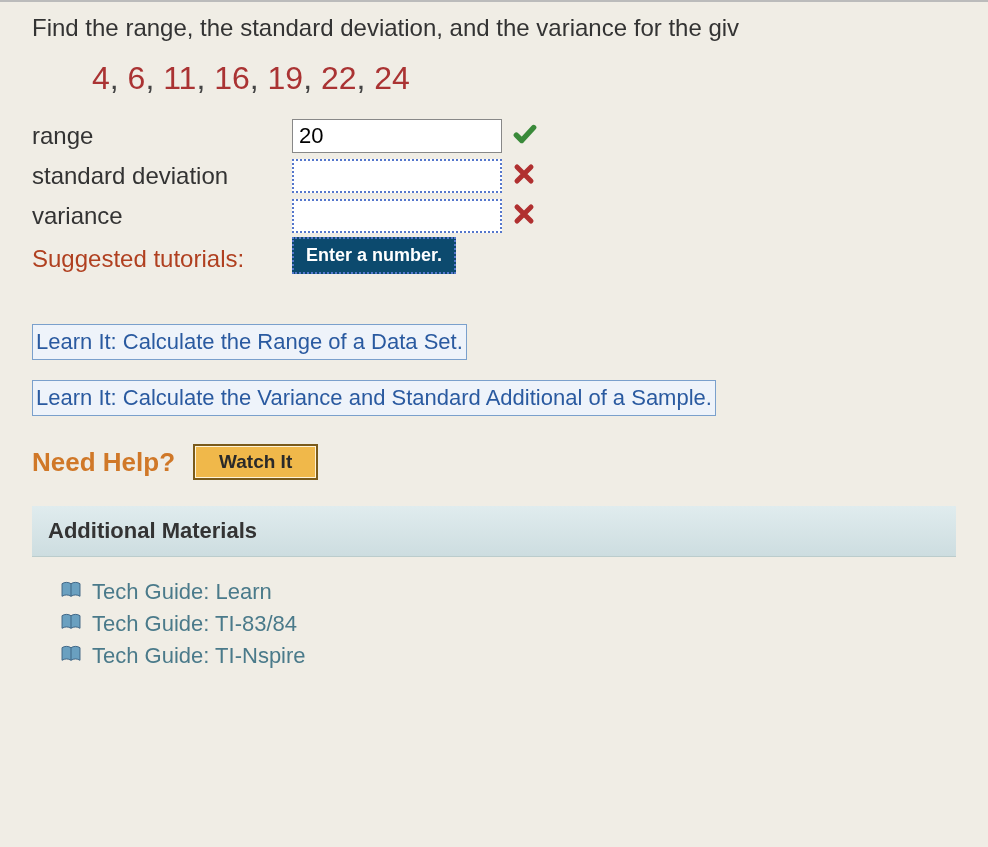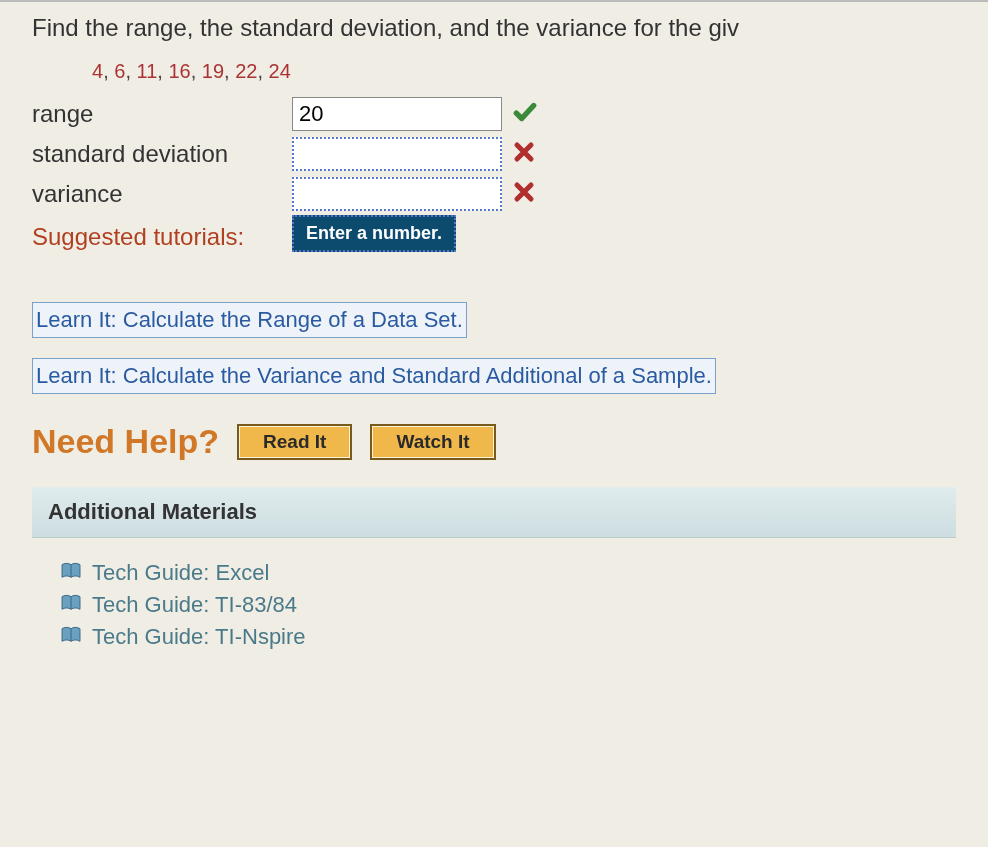--- a/index.html
+++ b/index.html
@@ -16,22 +16,22 @@
     border-top: 2px solid #bbb;
   }
   .question {
     font-size: 24px;
     color: #333;
     margin: 0 0 18px 0;
     white-space: nowrap;
     overflow: hidden;
   }
   .data-list {
-    font-size: 20px;
-    margin: 0 0 14px 60px;
+    font-size: 32px;
+    margin: 0 0 22px 60px;
     color: #a33;
   }
   .data-list .sep { color: #444; }
   .answers {
     display: grid;
     grid-template-columns: 260px 220px 40px;
     row-gap: 6px;
     align-items: center;
     margin-bottom: 12px;
   }
@@ -88,21 +88,21 @@
     text-decoration: none;
     cursor: pointer;
   }
   .need-help-row {
     margin-top: 28px;
     display: flex;
     align-items: center;
     gap: 18px;
   }
   .need-help {
-    font-size: 34px;
+    font-size: 26px;
     color: #d07828;
     font-weight: bold;
   }
   .help-btn {
     background: #f0b84a;
     border: 2px solid #7a5a1a;
     font-size: 19px;
     font-weight: bold;
     color: #2a2a2a;
     padding: 5px 24px;
@@ -178,33 +178,32 @@
 
   <div class="tooltip-row">
     <span class="tooltip">Enter a number.</span>
   </div>
 
   <a class="tutorial-link">Learn It: Calculate the Range of a Data Set.</a><br>
   <a class="tutorial-link">Learn It: Calculate the Variance and Standard Additional of a Sample.</a>
 
   <div class="need-help-row">
     <span class="need-help">Need Help?</span>
-    <button class="help-btn">Read It</button>
     <button class="help-btn">Watch It</button>
   </div>
 
   <div class="addl-section">
     <div class="addl-header">Additional Materials</div>
     <div class="addl-body" id="addl-body">
         <div class="material-link">
           <span><svg class="book-icon" viewBox="0 0 24 20">
               <path fill="#6aa0c0" stroke="#3a6080" stroke-width="1" d="M2 3 C5 1 9 1 12 3 C15 1 19 1 22 3 L22 17 C19 15 15 15 12 17 C9 15 5 15 2 17 Z"></path>
               <line x1="12" y1="3" x2="12" y2="17" stroke="#3a6080" stroke-width="1"></line>
             </svg></span>
-          <span>Tech Guide: Excel</span>
+          <span>Tech Guide: Learn</span>
         </div>
         <div class="material-link">
           <span><svg class="book-icon" viewBox="0 0 24 20">
               <path fill="#6aa0c0" stroke="#3a6080" stroke-width="1" d="M2 3 C5 1 9 1 12 3 C15 1 19 1 22 3 L22 17 C19 15 15 15 12 17 C9 15 5 15 2 17 Z"></path>
               <line x1="12" y1="3" x2="12" y2="17" stroke="#3a6080" stroke-width="1"></line>
             </svg></span>
           <span>Tech Guide: TI-83/84</span>
         </div>
         <div class="material-link">
           <span><svg class="book-icon" viewBox="0 0 24 20">

